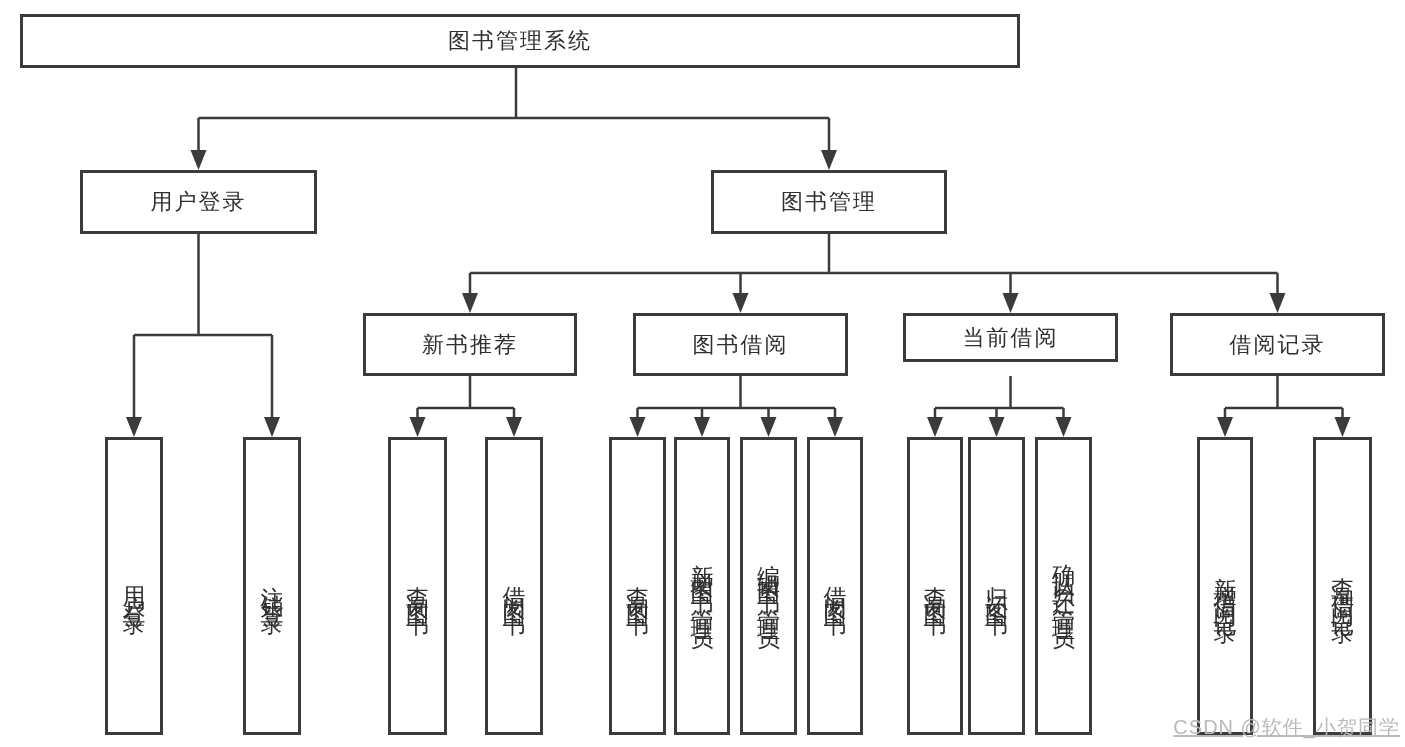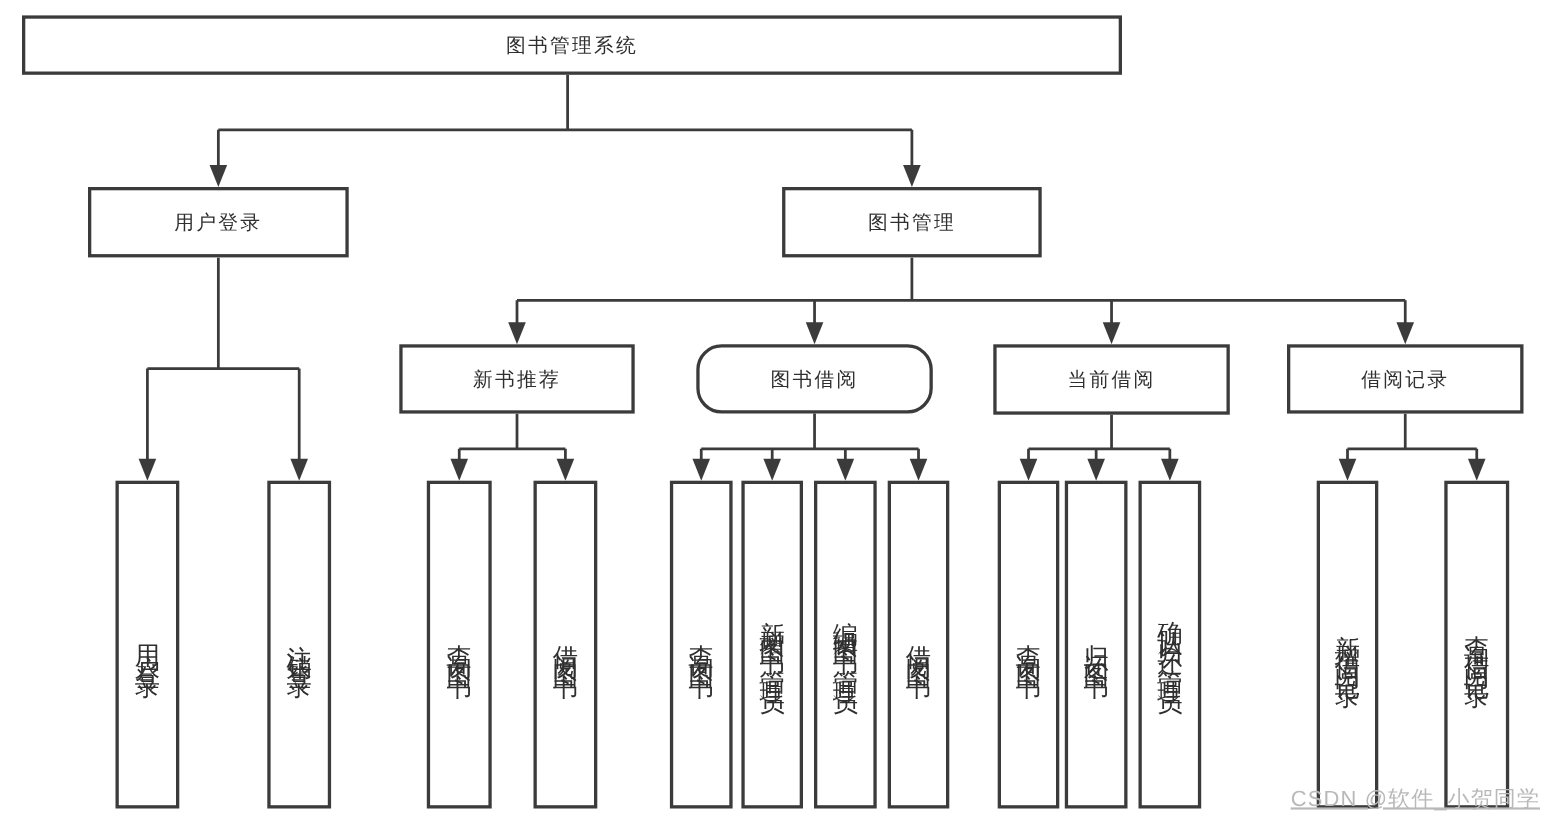--- a/index.html
+++ b/index.html
@@ -28,21 +28,21 @@
     box-sizing: border-box;
     border: 3px solid #3b3b3b;
     background: #ffffff;
     display: flex;
     align-items: center;
     justify-content: center;
     z-index: 2;
   }
   .node .lbl {
     color: #2f2f2f;
-    font-size: 18px;
+    font-size: 22px;
     letter-spacing: 2px;
     white-space: nowrap;
     line-height: 1;
   }
   .node.leaf .lbl {
     writing-mode: vertical-rl;
     text-orientation: mixed;
     font-size: 23px;
     letter-spacing: 9px;
     white-space: normal;
@@ -117,24 +117,24 @@
   <div class="node" style="left:80px; top:170px; width:237px; height:64px;">
     <span class="lbl">用户登录</span>
   </div>
   <div class="node" style="left:711px; top:170px; width:236px; height:64px;">
     <span class="lbl">图书管理</span>
   </div>
 
   <div class="node" style="left:363px; top:313px; width:214px; height:63px;">
     <span class="lbl">新书推荐</span>
   </div>
-  <div class="node" style="left:633px; top:313px; width:215px; height:63px;border-radius:23px;">
+  <div class="node" style="left:633px; top:313px; width:215px; height:63px;">
     <span class="lbl">图书借阅</span>
   </div>
-  <div class="node" style="left:903px; top:313px; width:215px; height:64px;">
+  <div class="node" style="left:903px; top:313px; width:215px; height:49px;">
     <span class="lbl">当前借阅</span>
   </div>
   <div class="node" style="left:1170px; top:313px; width:215px; height:63px;">
     <span class="lbl">借阅记录</span>
   </div>
 
   <div class="node leaf" style="left:105px; top:437px; width:58px; height:298px;">
     <span class="lbl">用户登录</span>
   </div>
   <div class="node leaf" style="left:243px; top:437px; width:58px; height:298px;">

